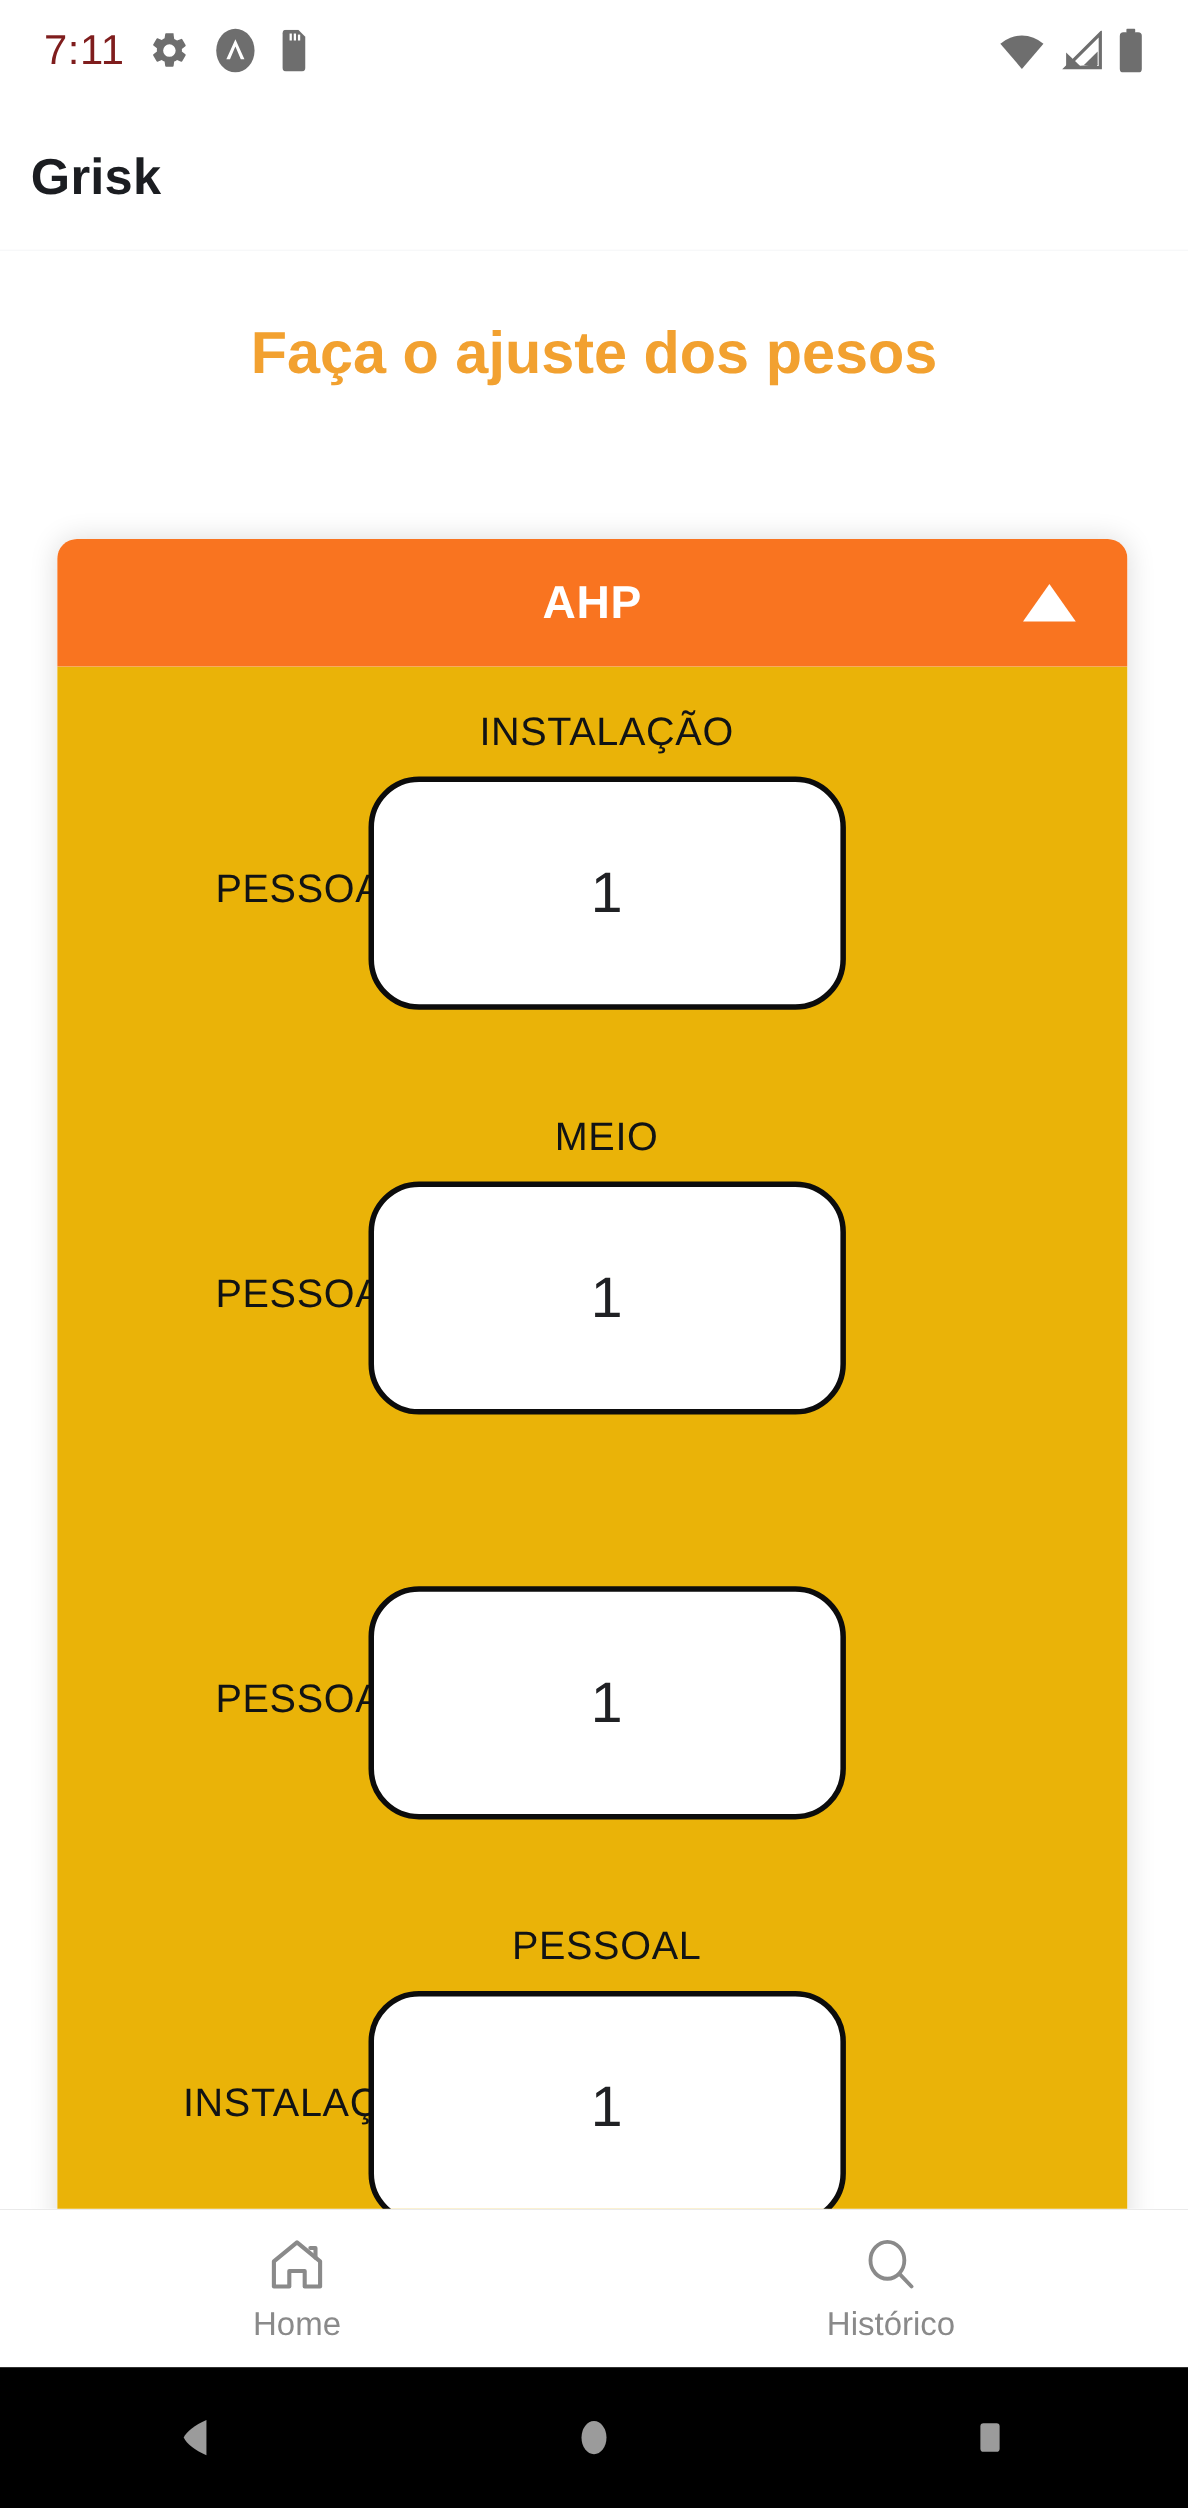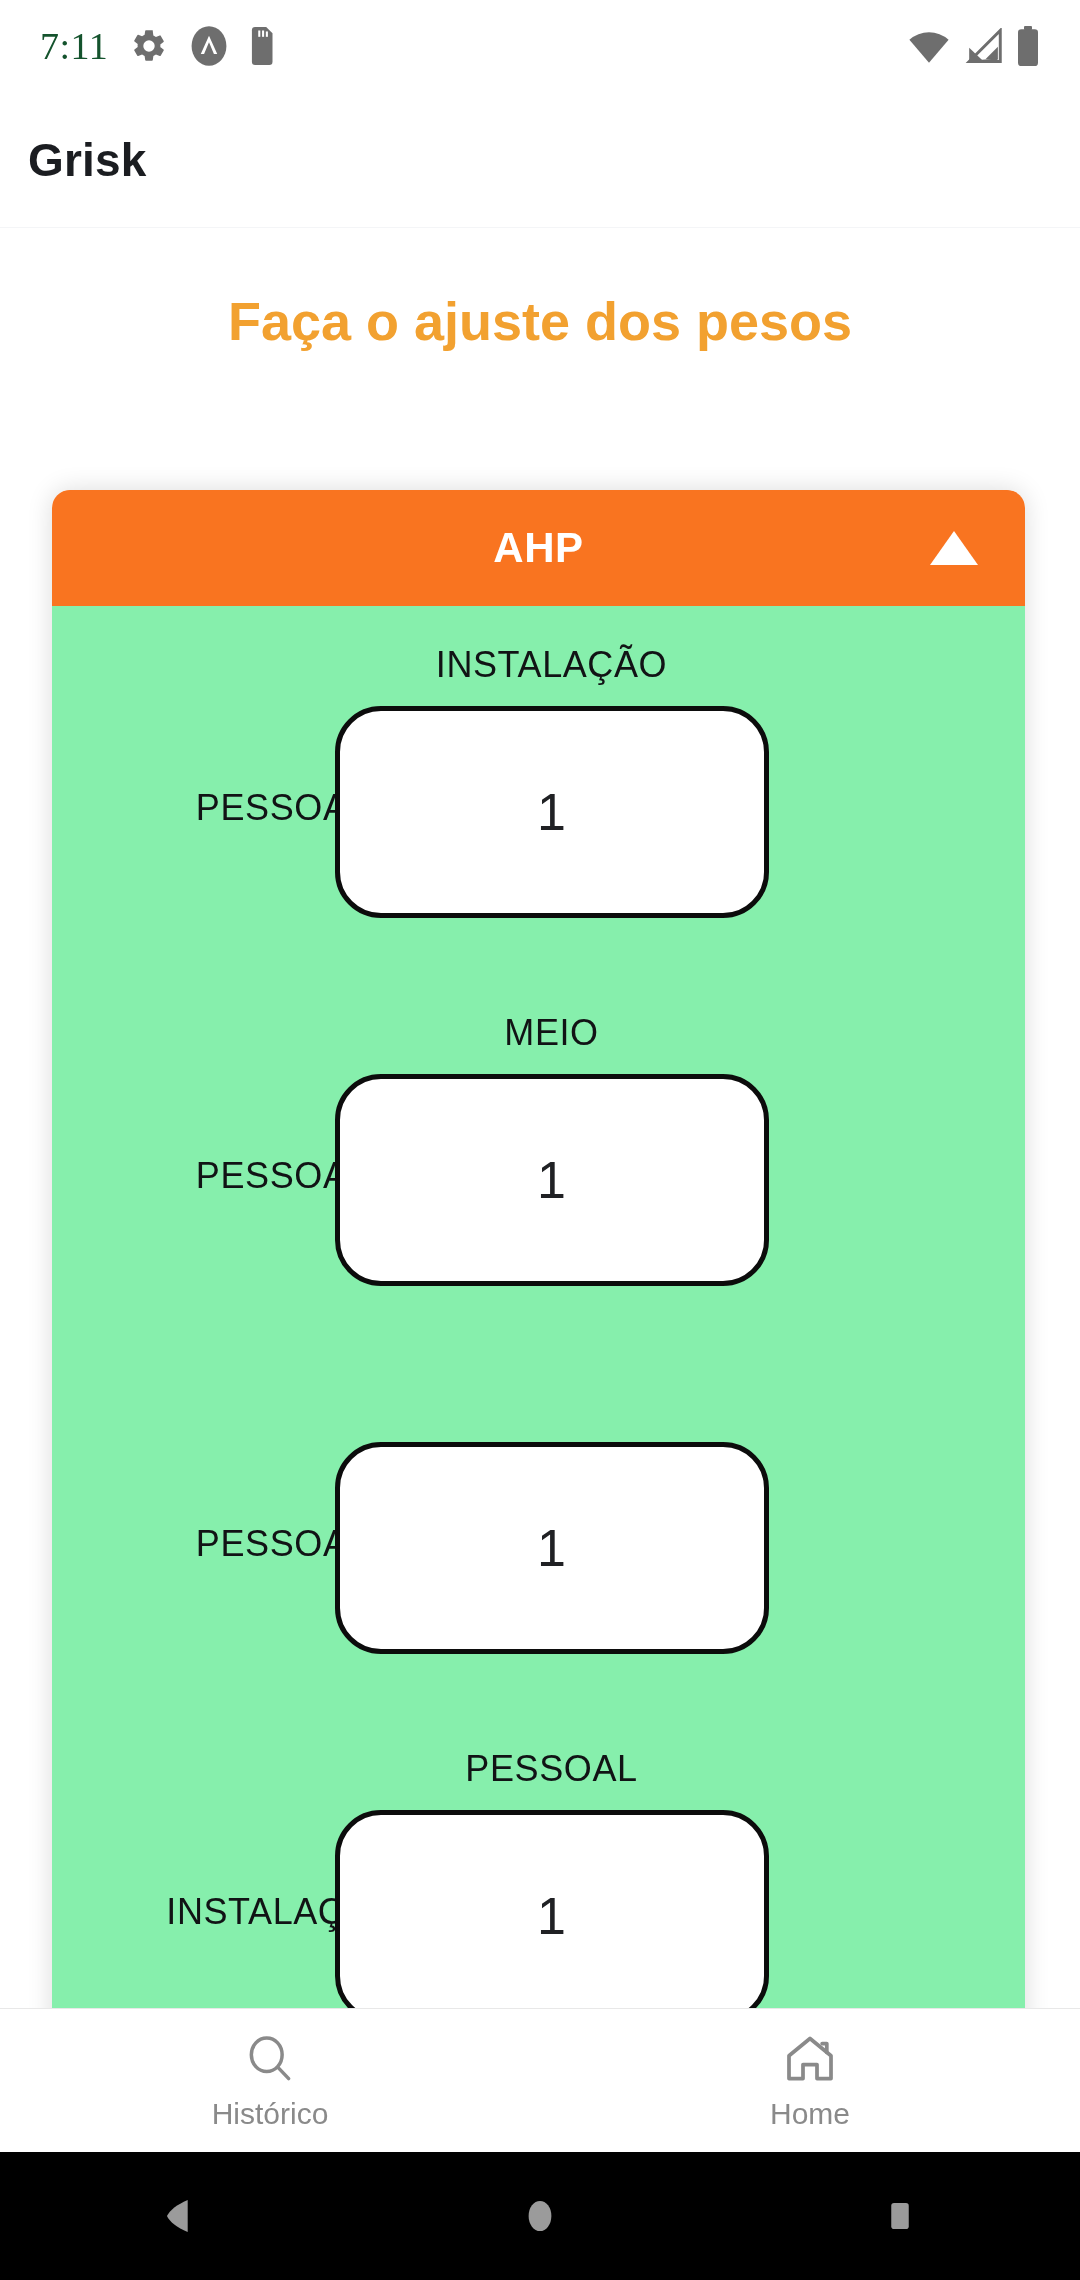--- a/index.html
+++ b/index.html
@@ -22,22 +22,22 @@
   .status-bar {
     height:92px;
     flex:0 0 92px;
     display:flex; align-items:center;
     padding:0 40px;
     background:#ffffff;
   }
   .status-left { display:flex; align-items:center; gap:22px; }
   .status-right { margin-left:auto; display:flex; align-items:center; gap:14px; }
   .clock {
-    font-size:38px; color:#14532d; letter-spacing:0.5px;
-    font-family:Liberation Serif, serif;
+    font-size:38px; color:#7f1d1d; letter-spacing:0.5px;
+    font-family:Liberation Sans, sans-serif;
   }
   .sicon { display:block; }
   .sicon svg { display:block; }
 
   
   .app-bar {
     flex:0 0 136px;
     display:flex; align-items:center;
     padding:0 28px;
     background:#ffffff;
@@ -94,21 +94,21 @@
   .ahp-collapse {
     position:absolute;
     right:44px; top:50%;
     transform:translateY(-50%);
     width:54px; height:54px;
     display:flex; align-items:center; justify-content:center;
   }
   .ahp-collapse svg { display:block; }
 
   .ahp-body {
-    background:#86efac;
+    background:#eab308;
     padding-top:18px;
     padding-left:38px;
   }
 
   
   .matrix-row {
     position:relative;
     height:368px;
   }
   .col-label {
@@ -291,36 +291,36 @@
 
       <div class="card-clip"></div>
     </div>
 
   </div>
 
   <div class="bottom-nav">
 
     <div class="nav-item">
       <span class="nav-icon">
+        <svg width="56" height="56" viewBox="0 0 24 24" fill="none" stroke="#8a8a8a" stroke-width="1.6" stroke-linejoin="round" stroke-linecap="round">
+          <path d="M3 10.6 L12 3.2 L21 10.6 L21 20.4 L15 20.4 L15 14.4 L9 14.4 L9 20.4 L3 20.4 Z"></path>
+          <path d="M17.2 5.4 L19.2 5.4 L19.2 9.2"></path>
+        </svg>
+      </span>
+      <span class="nav-label">Home</span>
+    </div>
+
+    <div class="nav-item">
+      <span class="nav-icon">
         <svg width="56" height="56" viewBox="0 0 24 24" fill="none" stroke="#8a8a8a" stroke-width="1.5" stroke-linecap="round">
           <ellipse cx="10.6" cy="10.2" rx="6.6" ry="7.2"></ellipse>
           <line x1="15.4" y1="15.6" x2="20" y2="20.4"></line>
         </svg>
       </span>
       <span class="nav-label">Histórico</span>
-    </div>
-
-    <div class="nav-item">
-      <span class="nav-icon">
-        <svg width="56" height="56" viewBox="0 0 24 24" fill="none" stroke="#8a8a8a" stroke-width="1.6" stroke-linejoin="round" stroke-linecap="round">
-          <path d="M3 10.6 L12 3.2 L21 10.6 L21 20.4 L15 20.4 L15 14.4 L9 14.4 L9 20.4 L3 20.4 Z"></path>
-          <path d="M17.2 5.4 L19.2 5.4 L19.2 9.2"></path>
-        </svg>
-      </span>
-      <span class="nav-label">Home</span>
     </div>
 
 
   </div>
 
   <div class="android-nav">
     <div class="and-btn">
       <span>
         <svg width="46" height="46" viewBox="0 0 24 24" fill="#9b9b9b">
           <path d="M16 3.6 C10.4 6 6.6 9 5.2 12 C6.6 15 10.4 18 16 20.4 Z"></path>

